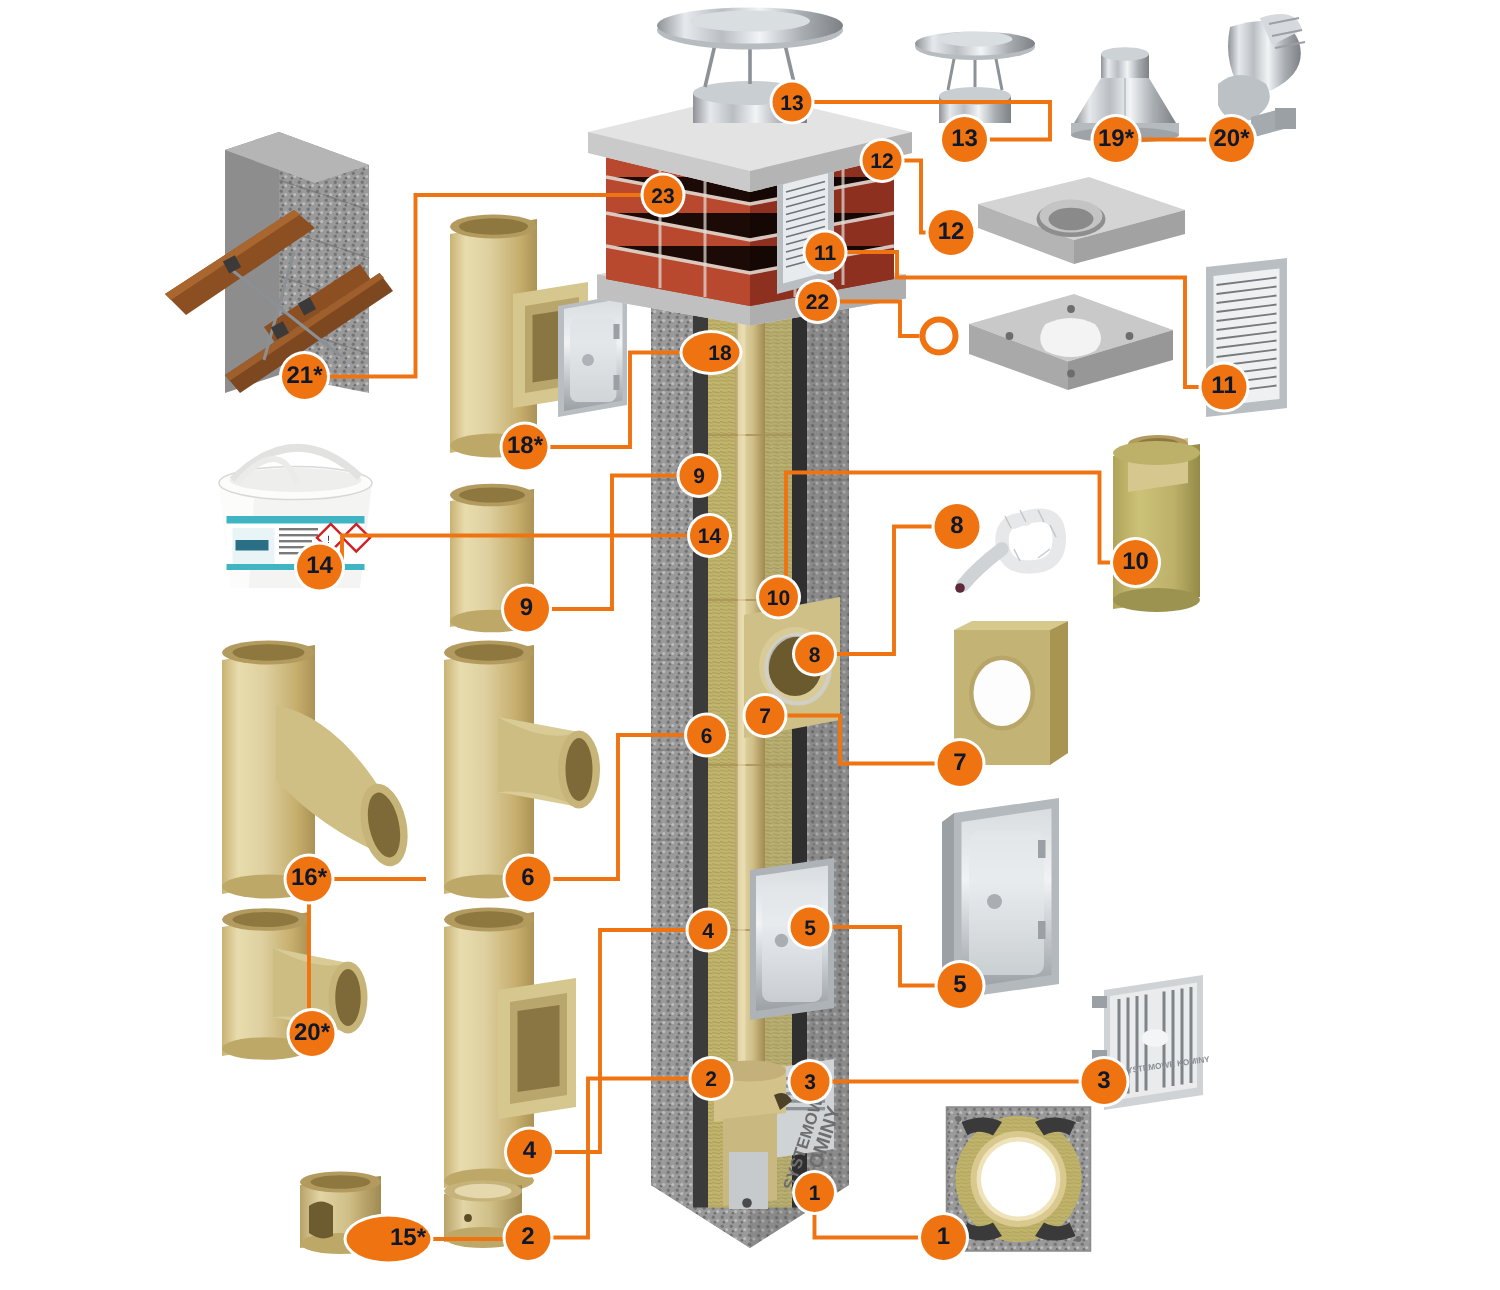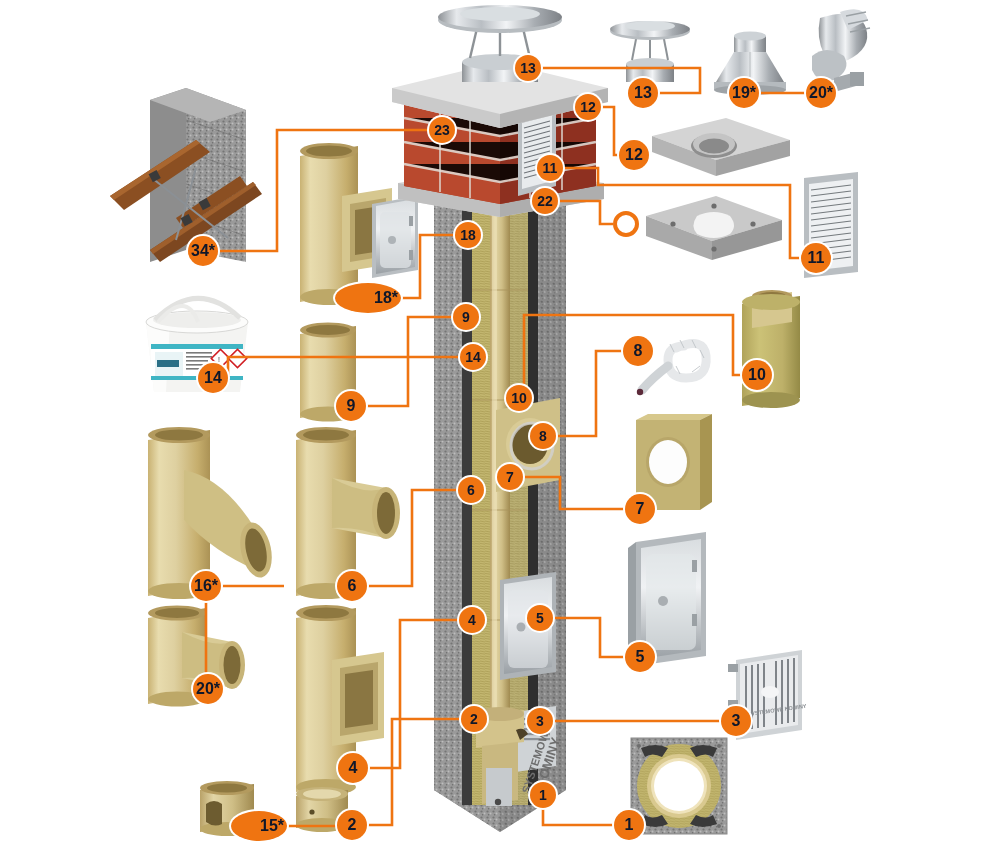--- a/index.html
+++ b/index.html
@@ -562,23 +562,23 @@
       <div class="badge b-md" style="left: 816px; top: 258px; background: rgb(239, 116, 17);">11</div>
       <div class="badge b-sm" style="left: 588px; top: 107px; background: rgb(239, 116, 17);">12</div>
       <div class="badge b-md" style="left: 634px; top: 155px; background: rgb(239, 116, 17);">12</div>
       <div class="badge b-sm" style="left: 528px; top: 68px; background: rgb(239, 116, 17);">13</div>
       <div class="badge b-md" style="left: 643px; top: 93px; background: rgb(239, 116, 17);">13</div>
       <div class="badge b-sm" style="left: 473px; top: 357px; background: rgb(239, 116, 17);">14</div>
       <div class="badge b-md" style="left: 213px; top: 378px; background: rgb(239, 116, 17);">14</div>
       <div class="badge b-md" style="left: 246px; top: 826px; background: rgb(239, 116, 17); padding-left: 26px;">15*</div>
       <div class="badge b-md" style="left: 206px; top: 586px; background: rgb(239, 116, 17);">16*</div>
       <div class="badge b-md" style="left: 208px; top: 689px; background: rgb(239, 116, 17);">20*</div>
-      <div class="badge b-sm" style="left: 468px; top: 235px; background: rgb(239, 116, 17);">18</div>
-      <div class="badge b-md" style="left: 350px; top: 298px; background: rgb(239, 116, 17); padding-left: 36px;">18*</div>
+      <div class="badge b-sm" style="left: 468px; top: 235px; background: rgb(239, 116, 17); padding-left: 12px;">18</div>
+      <div class="badge b-md" style="left: 350px; top: 298px; background: rgb(239, 116, 17);">18*</div>
       <div class="badge b-md" style="left: 744px; top: 93px; background: rgb(239, 116, 17);">19*</div>
       <div class="badge b-md" style="left: 821px; top: 93px; background: rgb(239, 116, 17);">20*</div>
       <div class="badge b-sm" style="left: 442px; top: 130px; background: rgb(239, 116, 17);">23</div>
-      <div class="badge b-md" style="left: 203px; top: 251px; background: rgb(239, 116, 17);">34*</div>
+      <div class="badge b-md" style="left: 203px; top: 251px; background: rgb(239, 116, 17);">21*</div>
       <div class="badge b-sm" style="left: 545px; top: 201px; background: rgb(239, 116, 17);">22</div>
       <div class="ring" style="left: 626px; top: 224px; border-color: rgb(239, 116, 17);"></div>
     </div>
 
 </div>
 
 </body></html>

